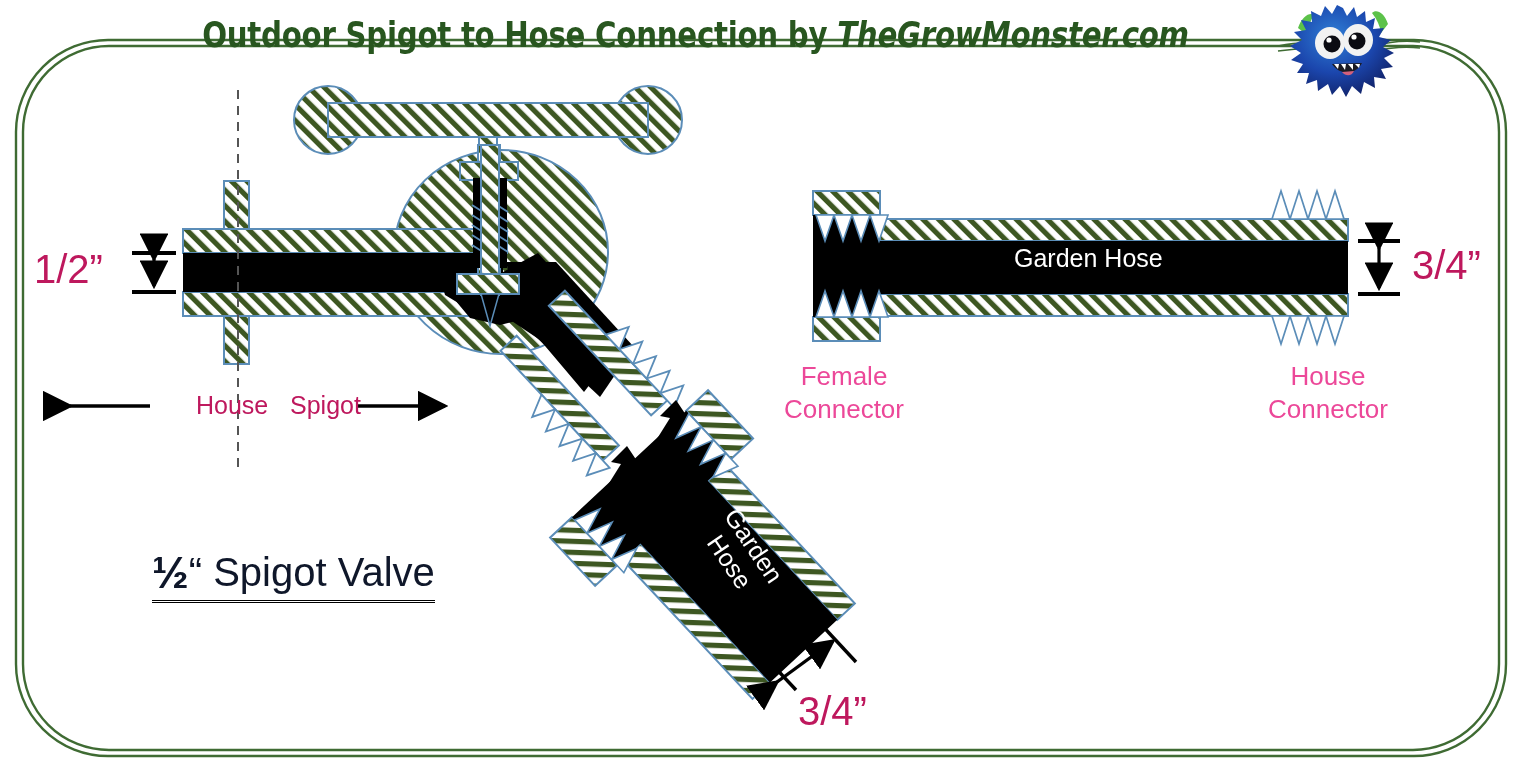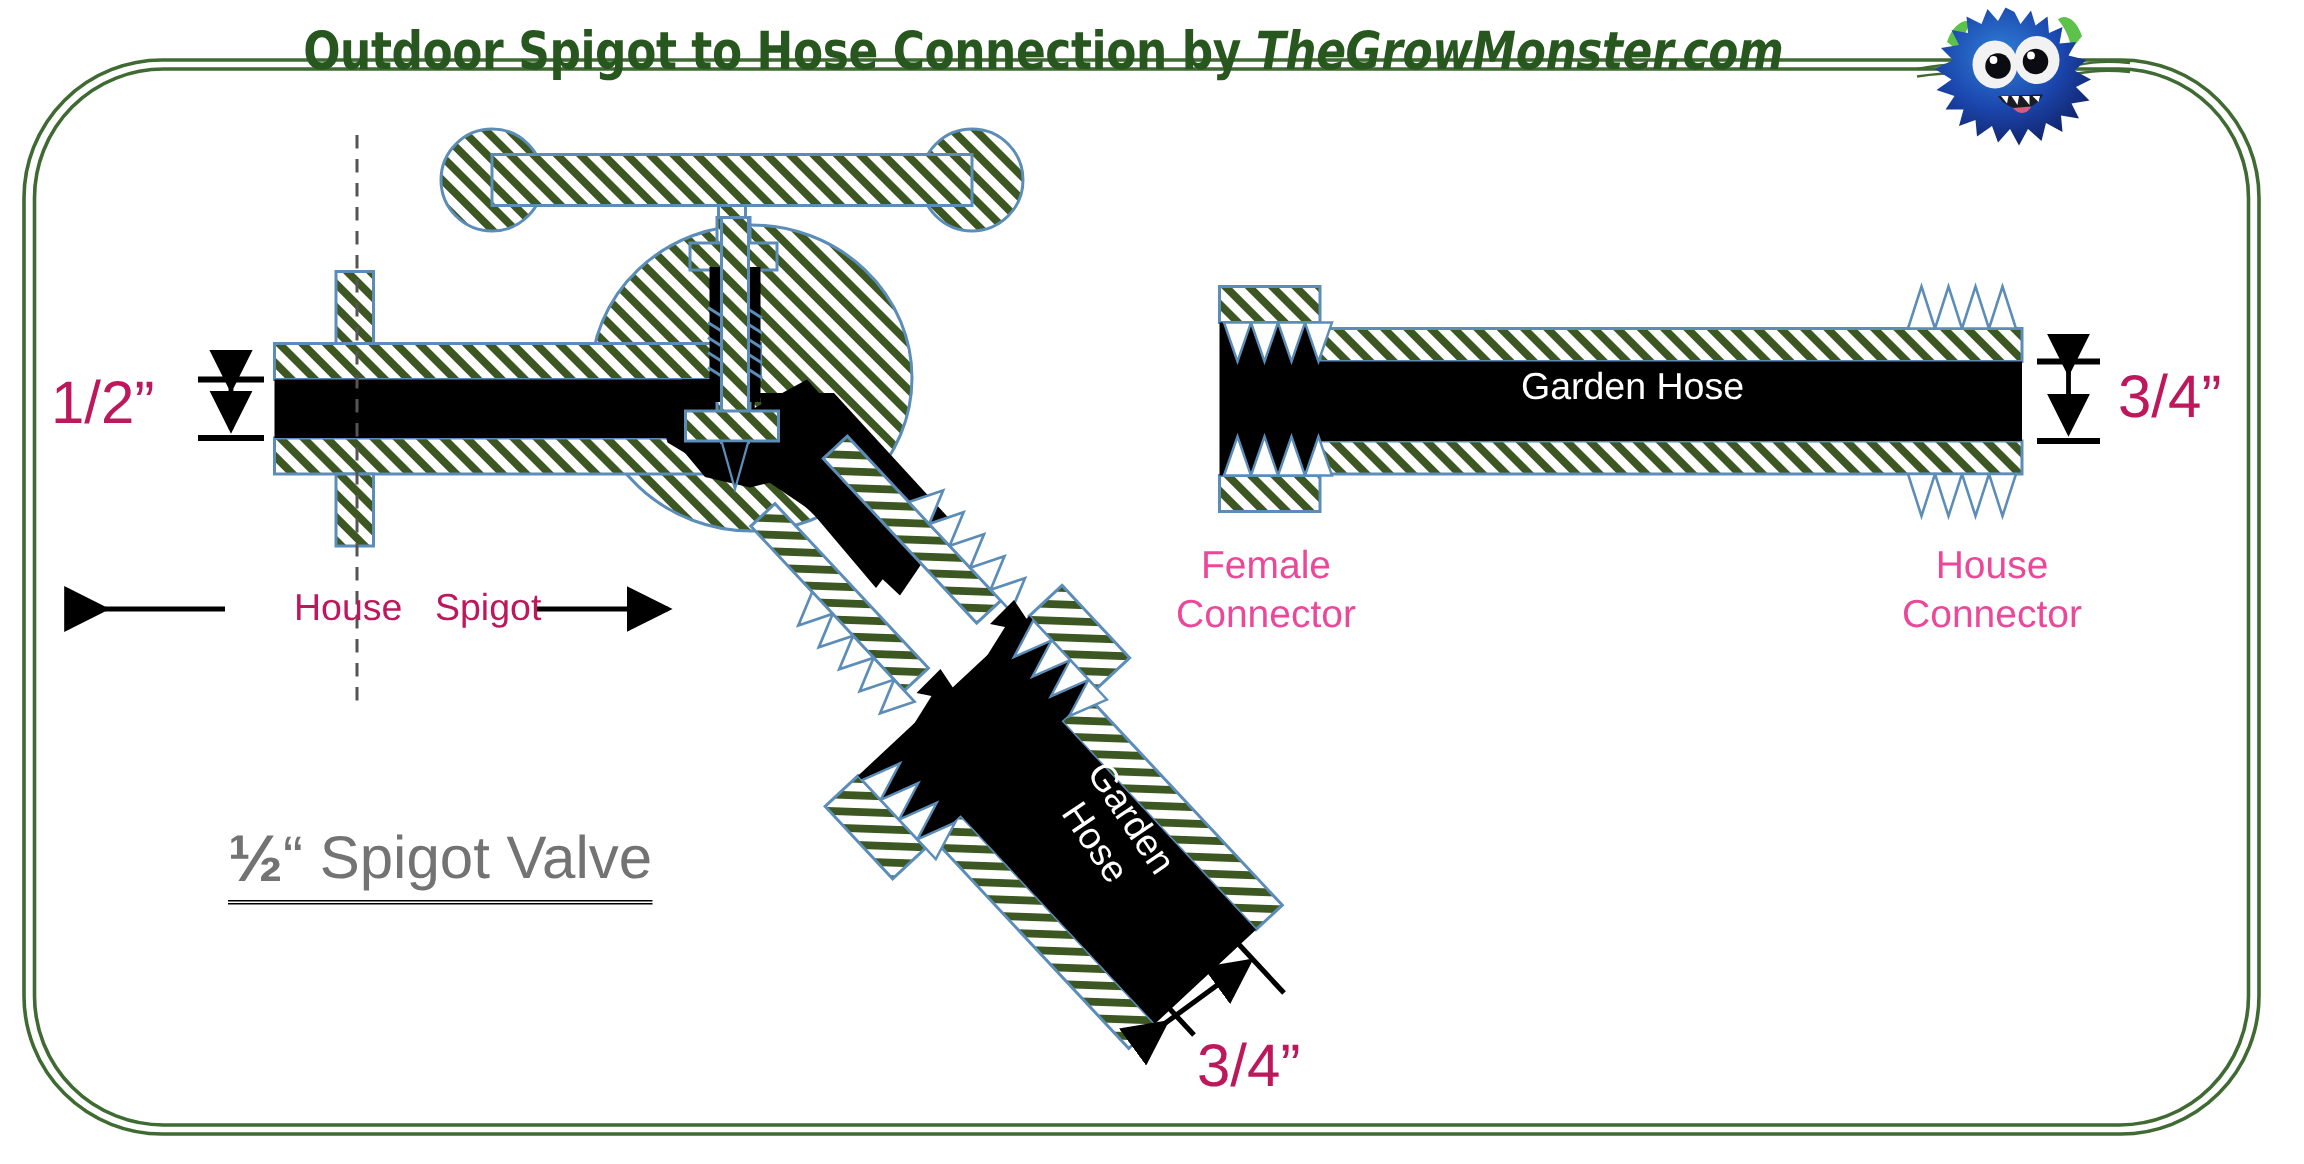--- a/index.html
+++ b/index.html
@@ -33,21 +33,21 @@
   
   .mascot{position:absolute;left:1276px;top:2px;width:146px;height:100px;}
 
   
   .lbl{position:absolute;color:#be185d;white-space:nowrap;line-height:1.06;}
   .lbl-dim{font-size:40px;letter-spacing:0px;}
   .lbl-flow{font-size:25px;margin-left:38px;}
   .hose-txt{position:absolute;color:#ffffff;font-size:25px;white-space:nowrap;}
   .cap-block{position:absolute;color:#ec4899;font-size:26px;text-align:center;line-height:1.28;}
 
-  .legend{position:absolute;left:152px;top:548px;color:#737373;}
+  .legend{position:absolute;left:152px;top:548px;color:#0f172a;}
   .legend .row{display:block;white-space:nowrap;margin-bottom:10px;}
   .legend .u{
     border-bottom:3px double #000;padding-bottom:2px;display:inline-block;
   }
   .legend .big{font-size:44px;font-weight:bold;vertical-align:-2px;}
   .legend .med{font-size:40px;}
   .legend .q{font-size:40px;}
 
   .rot-garden{
     position:absolute;left:700px;top:525px;

